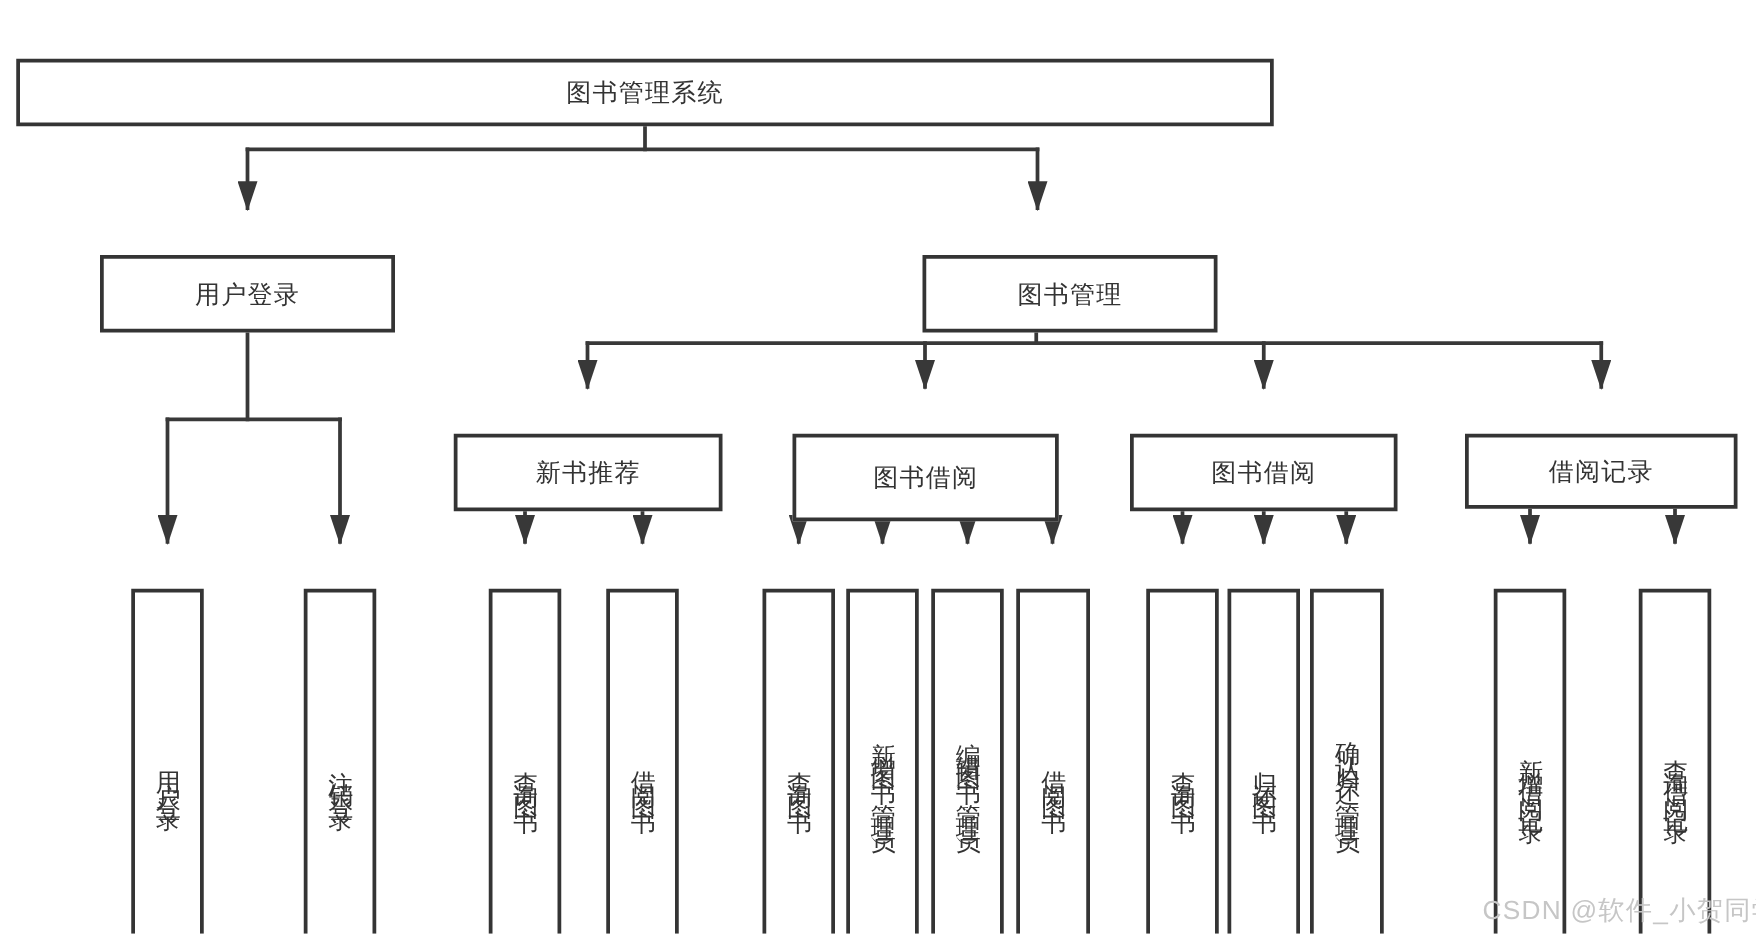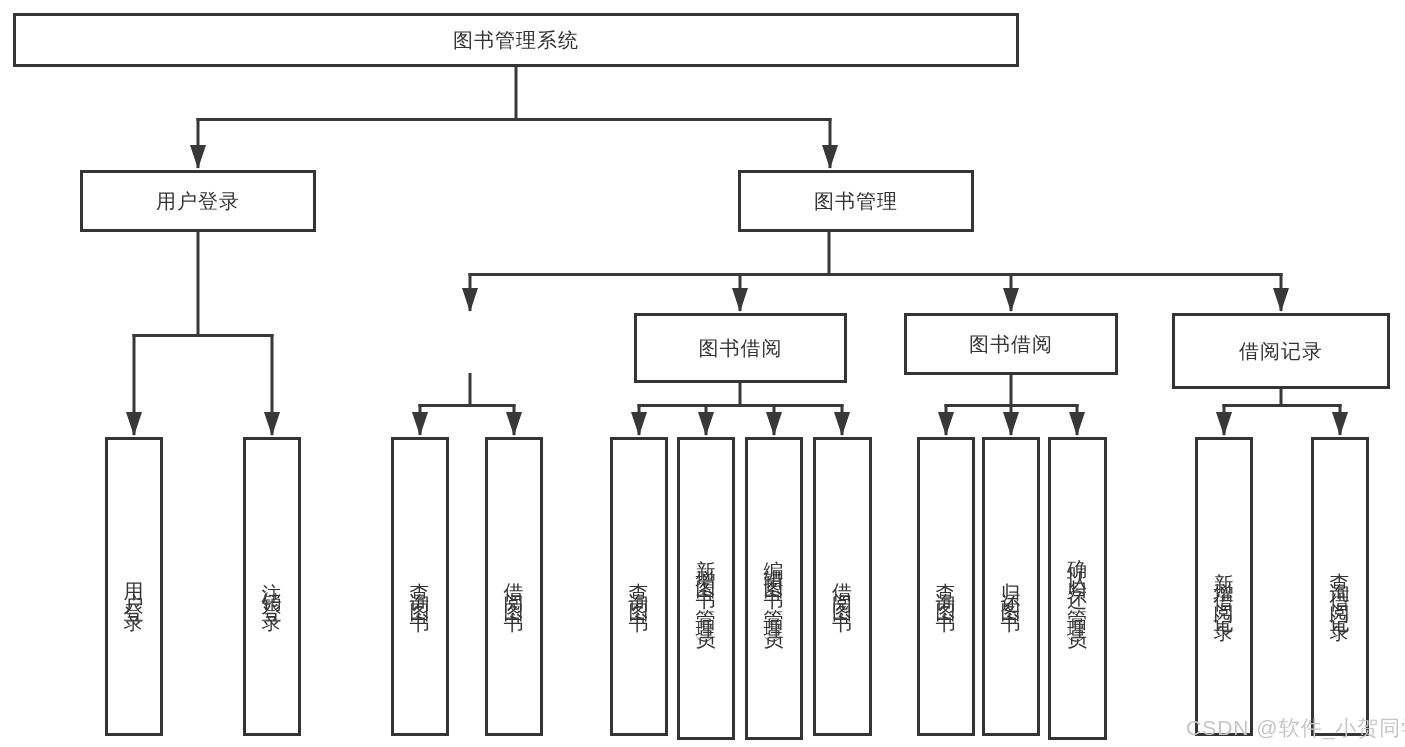--- a/index.html
+++ b/index.html
@@ -19,20 +19,21 @@
     background:#ffffff;
     border:3px solid #343434;
     display:flex;
     align-items:center;
     justify-content:center;
     font-size:20px;
     color:#333333;
     letter-spacing:1px;
     white-space:nowrap;
     z-index:2;
+    margin-top:34px;
   }
   .node.v{
     writing-mode:vertical-rl;
     text-orientation:mixed;
     letter-spacing:10px;
     white-space:normal;
     line-height:1;
     padding:6px 0;
   }
   .watermark{
@@ -96,23 +97,24 @@
     <line x1="1222.5" y1="405.5" x2="1341.5" y2="405.5"></line>
     <line x1="1224" y1="404" x2="1224" y2="435" marker-end="url(#arw)"></line>
     <line x1="1340" y1="404" x2="1340" y2="435" marker-end="url(#arw)"></line>
   </svg>
 
   <div class="node" style="left:13px;top:13px;width:1006px;height:54px;">图书管理系统</div>
 
   <div class="node" style="left:80px;top:170px;width:236px;height:62px;">用户登录</div>
   <div class="node" style="left:738px;top:170px;width:236px;height:62px;">图书管理</div>
 
+  <div class="node" style="left:363px;top:313px;width:215px;height:62px;">新书推荐</div>
   <div class="node" style="left:634px;top:313px;width:213px;height:70px;">图书借阅</div>
   <div class="node" style="left:904px;top:313px;width:214px;height:62px;">图书借阅</div>
-  <div class="node" style="left:1172px;top:313px;width:218px;height:76px;text-align:center;">借阅记录</div>
+  <div class="node" style="left:1172px;top:313px;width:218px;height:60px;text-align:center;">借阅记录</div>
 
   <div class="node v" style="left:105px;top:437px;width:58px;height:299px;">用户登录</div>
   <div class="node v" style="left:243px;top:437px;width:58px;height:299px;">注销登录</div>
 
   <div class="node v" style="left:391px;top:437px;width:58px;height:299px;">查询图书</div>
   <div class="node v" style="left:485px;top:437px;width:58px;height:299px;">借阅图书</div>
 
   <div class="node v" style="left:610px;top:437px;width:58px;height:299px;">查询图书</div>
   <div class="node v" style="left:677px;top:437px;width:58px;height:303px;">新增图书（管理员）</div>
   <div class="node v" style="left:745px;top:437px;width:58px;height:303px;">编辑图书（管理员）</div>

